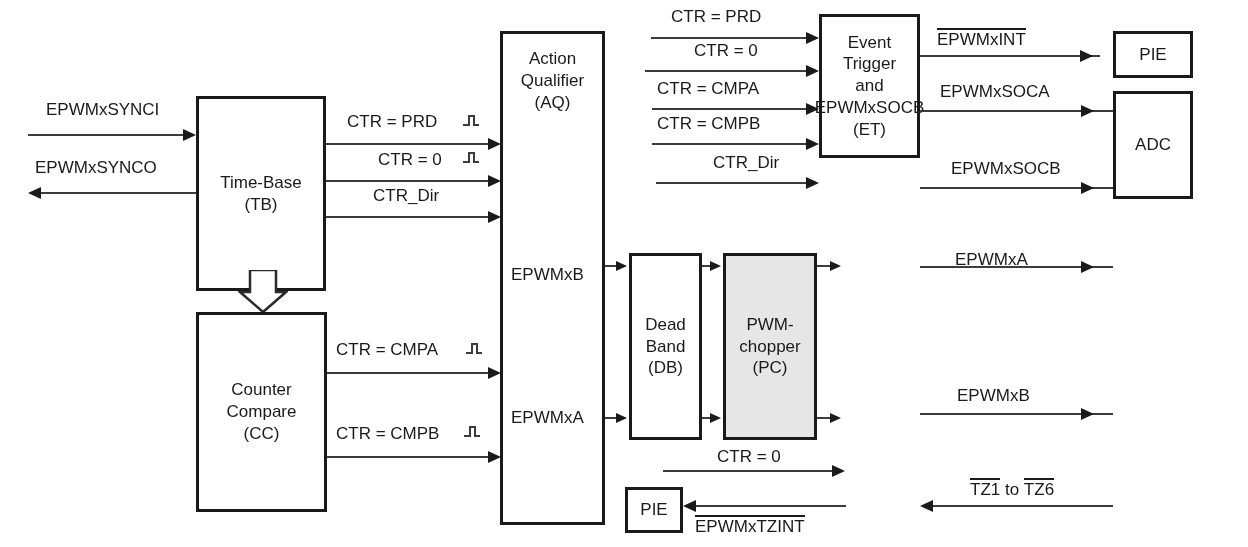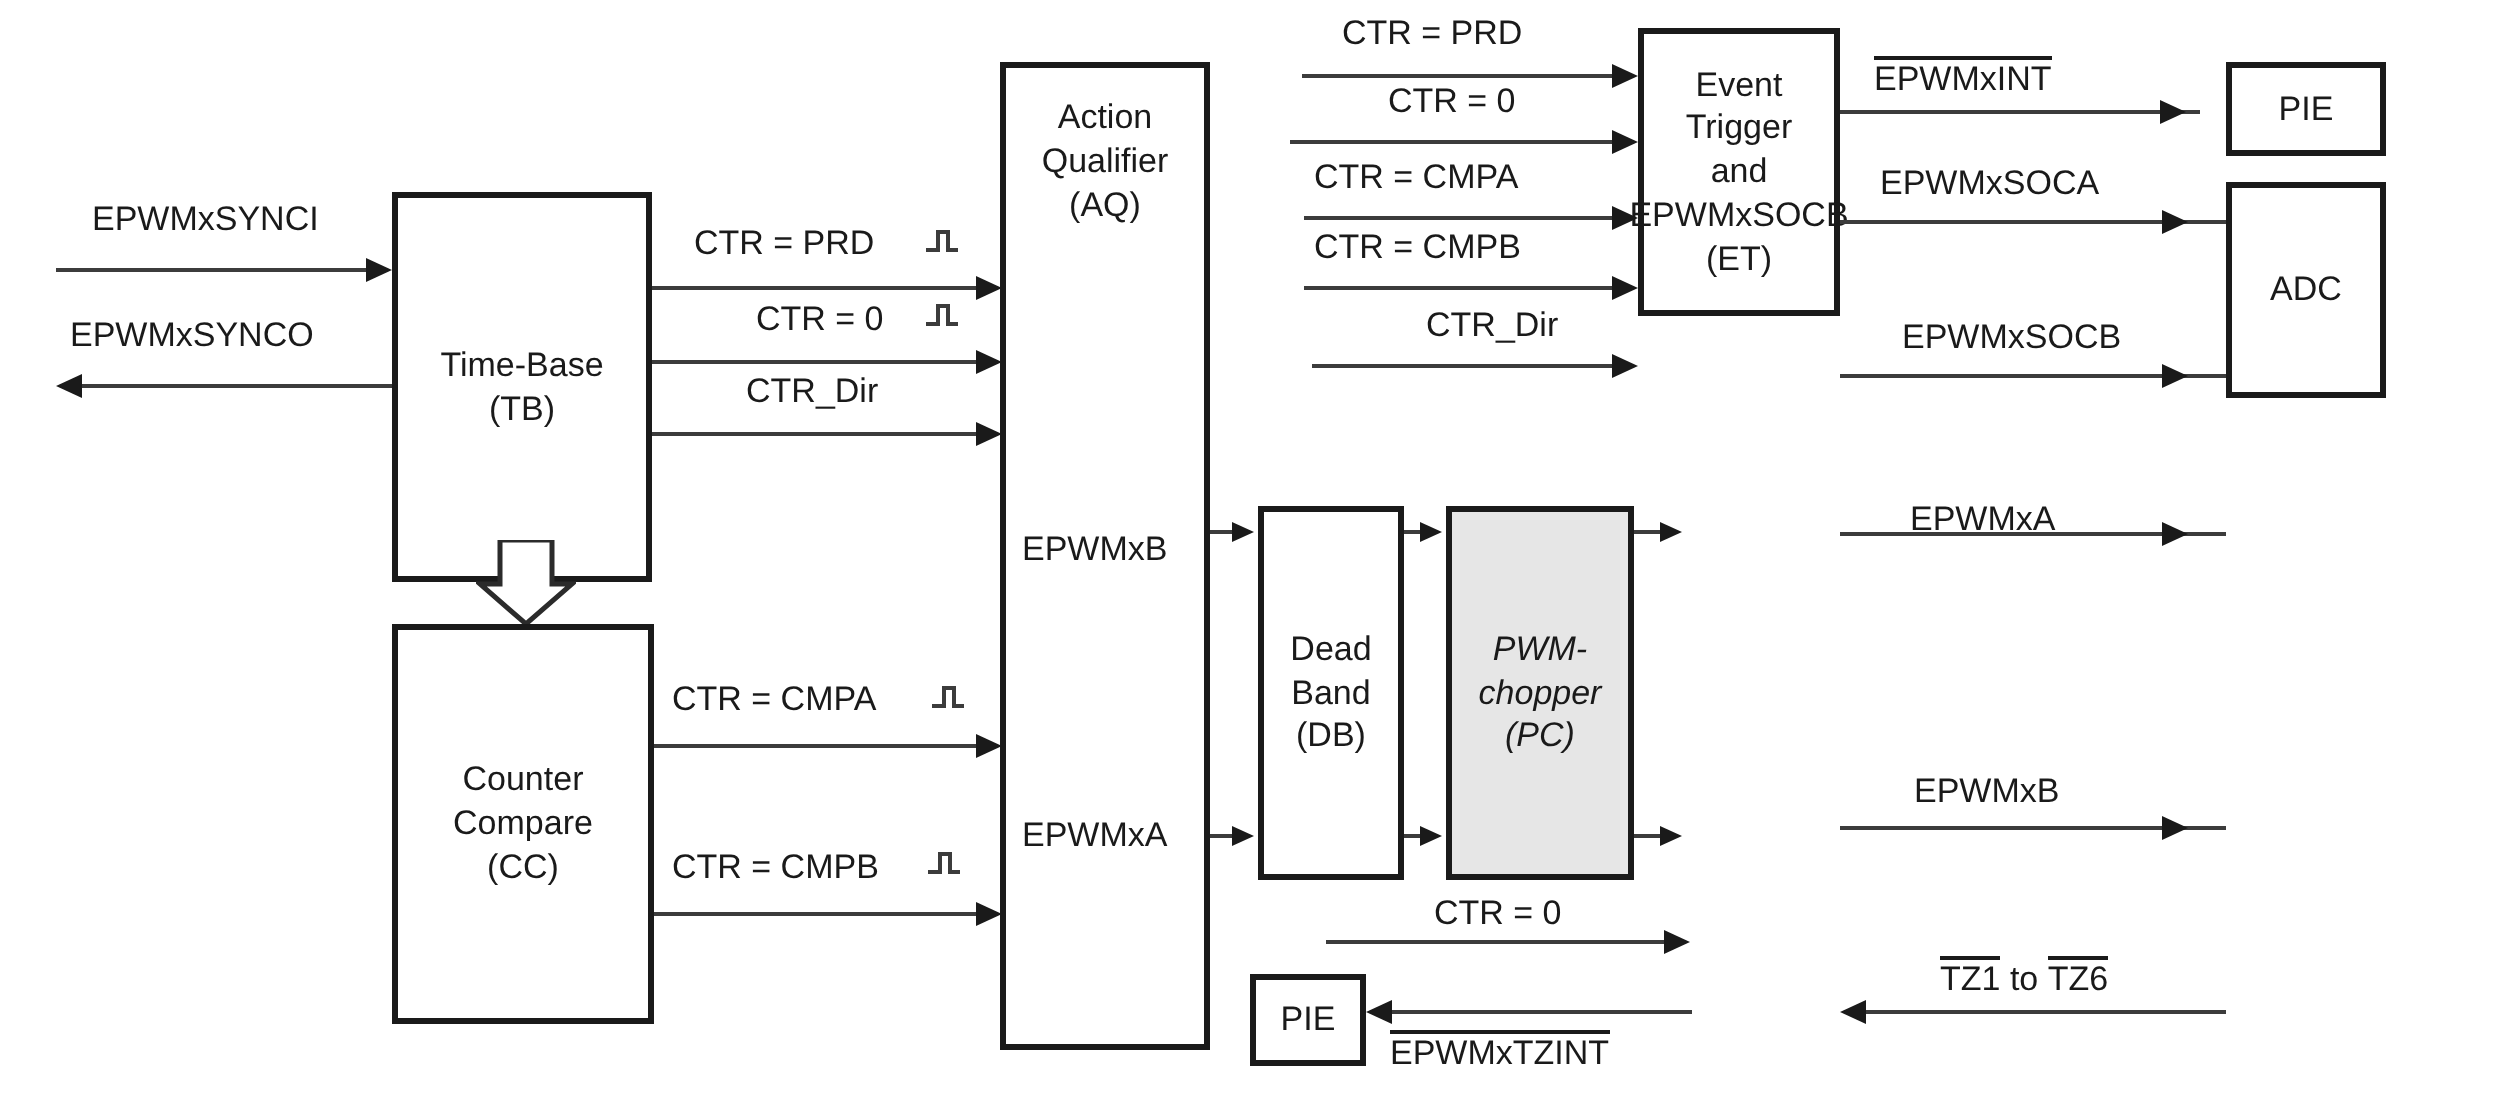--- a/index.html
+++ b/index.html
@@ -188,21 +188,21 @@
 
   <div class="blk" style="left:1113px;top:91px;width:80px;height:108px;">
     <span class="ln">ADC</span>
   </div>
 
   <div class="wire h" style="left:702px;top:265px;width:11px;"></div>
   <div class="ah rs" style="left:710px;top:261px;"></div>
   <div class="wire h" style="left:702px;top:417px;width:11px;"></div>
   <div class="ah rs" style="left:710px;top:413px;"></div>
 
-  <div class="blk shaded" style="left:723px;top:253px;width:94px;height:187px;font-style:italic;">
+  <div class="blk shaded" style="left:723px;top:253px;width:94px;height:187px;">
     <span class="ln">PWM-</span>
     <span class="ln">chopper</span>
     <span class="ln">(PC)</span>
   </div>
 
   <div class="wire h" style="left:817px;top:265px;width:16px;"></div>
   <div class="ah rs" style="left:830px;top:261px;"></div>
   <div class="wire h" style="left:817px;top:417px;width:16px;"></div>
   <div class="ah rs" style="left:830px;top:413px;"></div>
 

